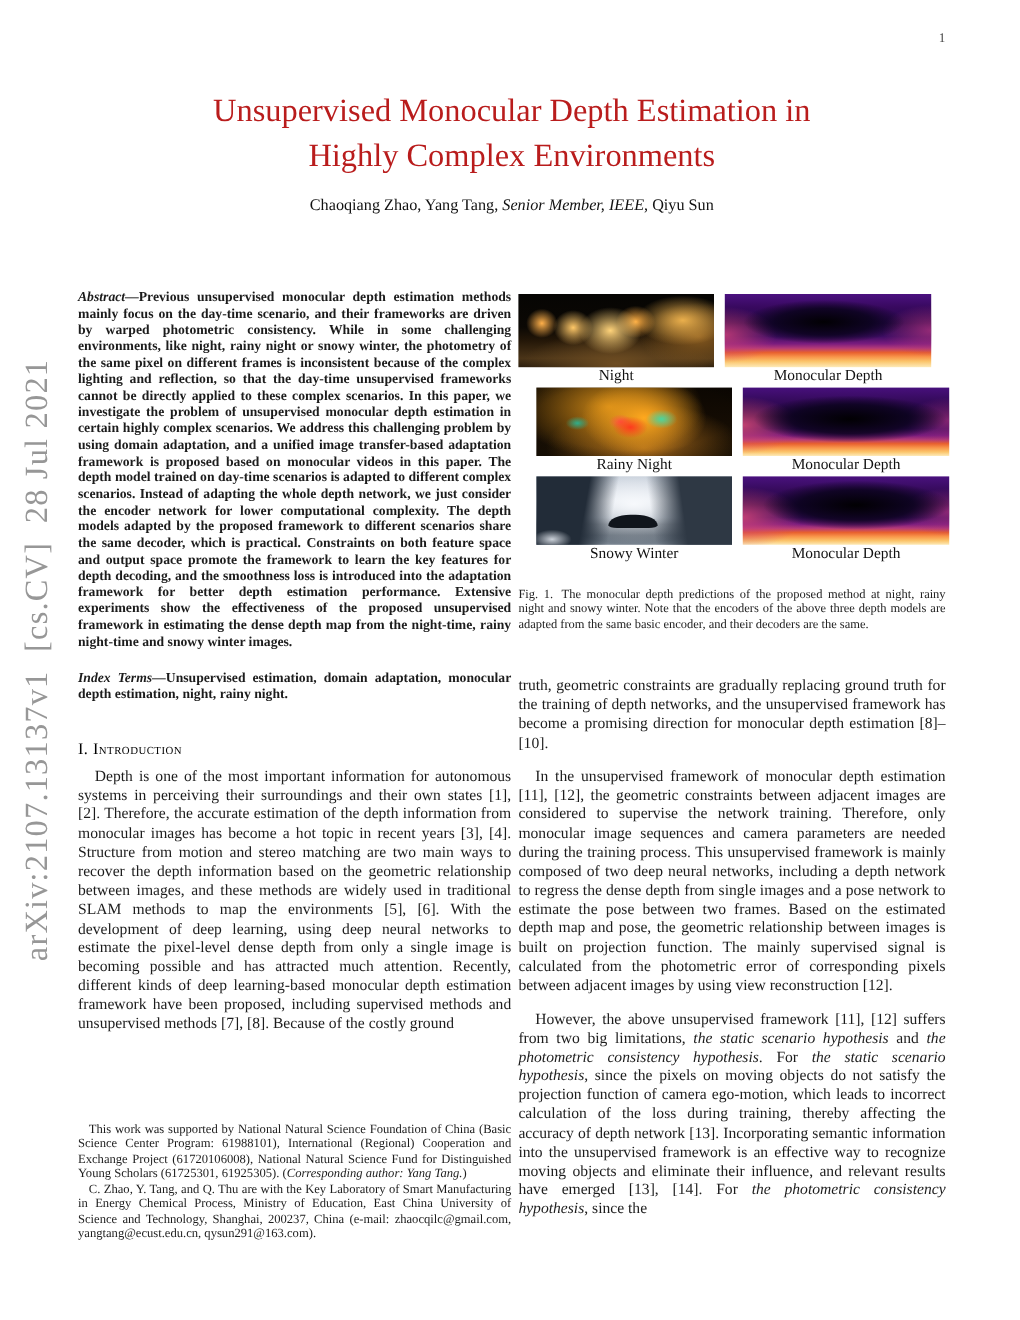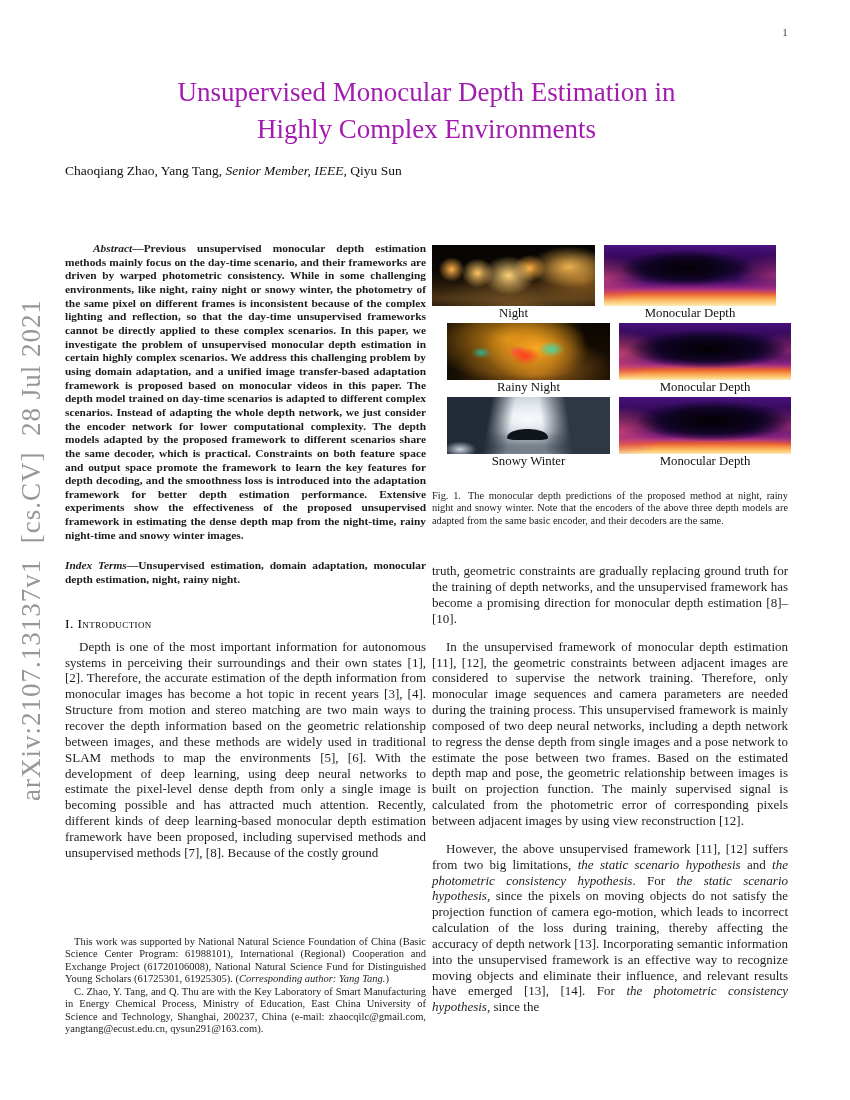--- a/index.html
+++ b/index.html
@@ -14,36 +14,36 @@
     font-size:11px;color:#444;}
   .watermark{
     position:absolute;top:550px;left:31px;width:640px;
     transform:translate(-50%,-50%) rotate(-90deg);
     text-align:center;font-size:27px;letter-spacing:1px;color:#979797;
     white-space:pre;
   }
   
   .title{
     position:absolute;top:74px;left:65px;width:723px;text-align:center;
-    font-size:27px;line-height:37px;font-weight:400;margin:0;color:#a21caf;
+    font-size:27px;line-height:37px;font-weight:400;margin:0;color:#b91c1c;
   }
   .authors{
-    position:absolute;top:163px;left:65px;width:723px;
+    position:absolute;top:163px;left:65px;width:723px;text-align:center;
     font-size:13.5px;color:#111;
   }
   
   .col{position:absolute;top:240px;}
   .col-left{left:65px;width:361px;height:812px;}
   .col-right{left:432px;width:356px;}
   p{margin:0;}
   .abstract{
     font-size:11.4px;line-height:13.65px;font-weight:bold;
     text-align:justify;margin-top:2px;
   }
-  .abstract .lead{font-style:italic;margin-left:28px;}
+  .abstract .lead{font-style:italic;}
   .idxterms{
     font-size:11.4px;line-height:13.65px;font-weight:bold;
     text-align:justify;margin-top:17px;
   }
   .idxterms .lead{font-style:italic;}
   h2.sechead{
     font-size:13.5px;font-weight:400;text-align:left;margin:29px 0 0 0;
     font-variant:small-caps;letter-spacing:0.4px;color:#000000;
   }
   .body{font-size:13px;line-height:15.85px;text-align:justify;}

